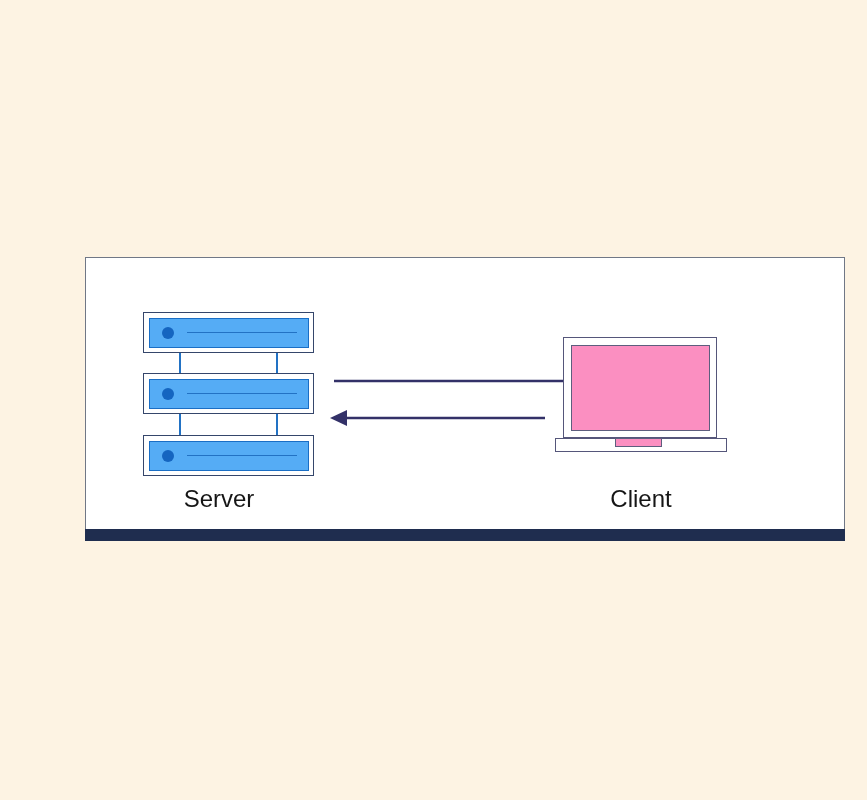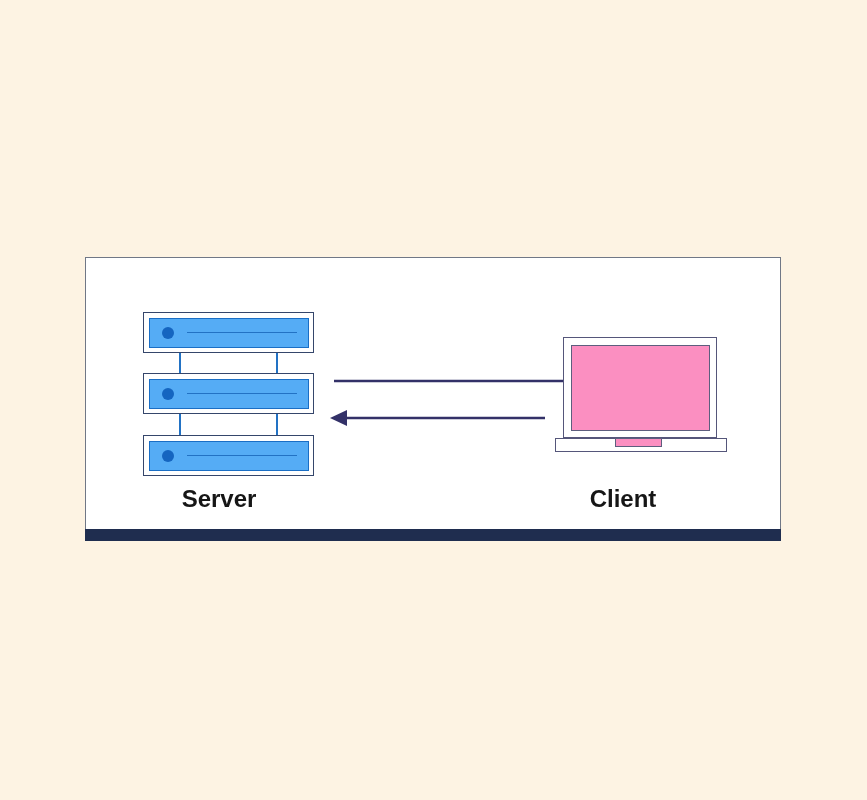--- a/index.html
+++ b/index.html
@@ -4,25 +4,24 @@
 <style>
   html, body { margin: 0; padding: 0; }
   body {
     width: 867px; height: 800px;
     background: var(--page-bg, #fdf3e3);
     font-family: "Liberation Sans", sans-serif;
     position: relative; overflow: hidden;
   }
   .card {
     position: absolute; left: 85px; top: 257px;
-    width: 696px; height: 273px;
+    width: 760px; height: 273px;
     background: var(--card-bg, #ffffff);
     border: 1px solid var(--card-border, #707786);
     box-sizing: border-box;
-    font-weight: bold;
   }
   .card-bar {
     position: absolute; left: -1px; right: -1px; top: 100%;
     height: 12px;
     background: var(--card-bar, #1f2d4f);
   }
   
   .server-group { position: absolute; left: 57px; top: 54px; width: 171px; height: 165px; }
   .server-unit {
     position: absolute; left: 0; width: 171px; height: 41px;
@@ -84,21 +83,21 @@
     color: var(--arrow, #333168);
   }
   
   .node-label {
     position: absolute; top: 227px;
     transform: translateX(-50%);
     font-size: 24px; color: #161616;
     white-space: nowrap;
   }
   .label-server { left: 133px; }
-  .label-client { left: 537px; }
+  .label-client { left: 555px; }
 </style>
 </head>
 <body>
 
 <div class="card">
 
   <div class="server-group">
     <div class="server-unit" style="top:0;">
       <div class="inner">
         <div class="dot"></div>

